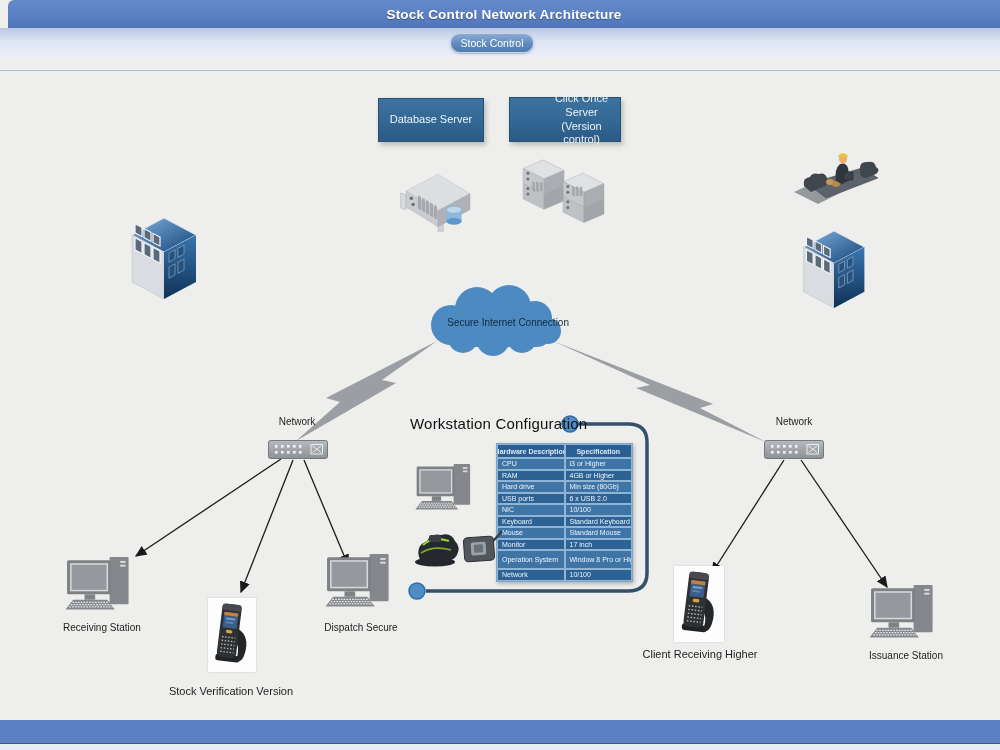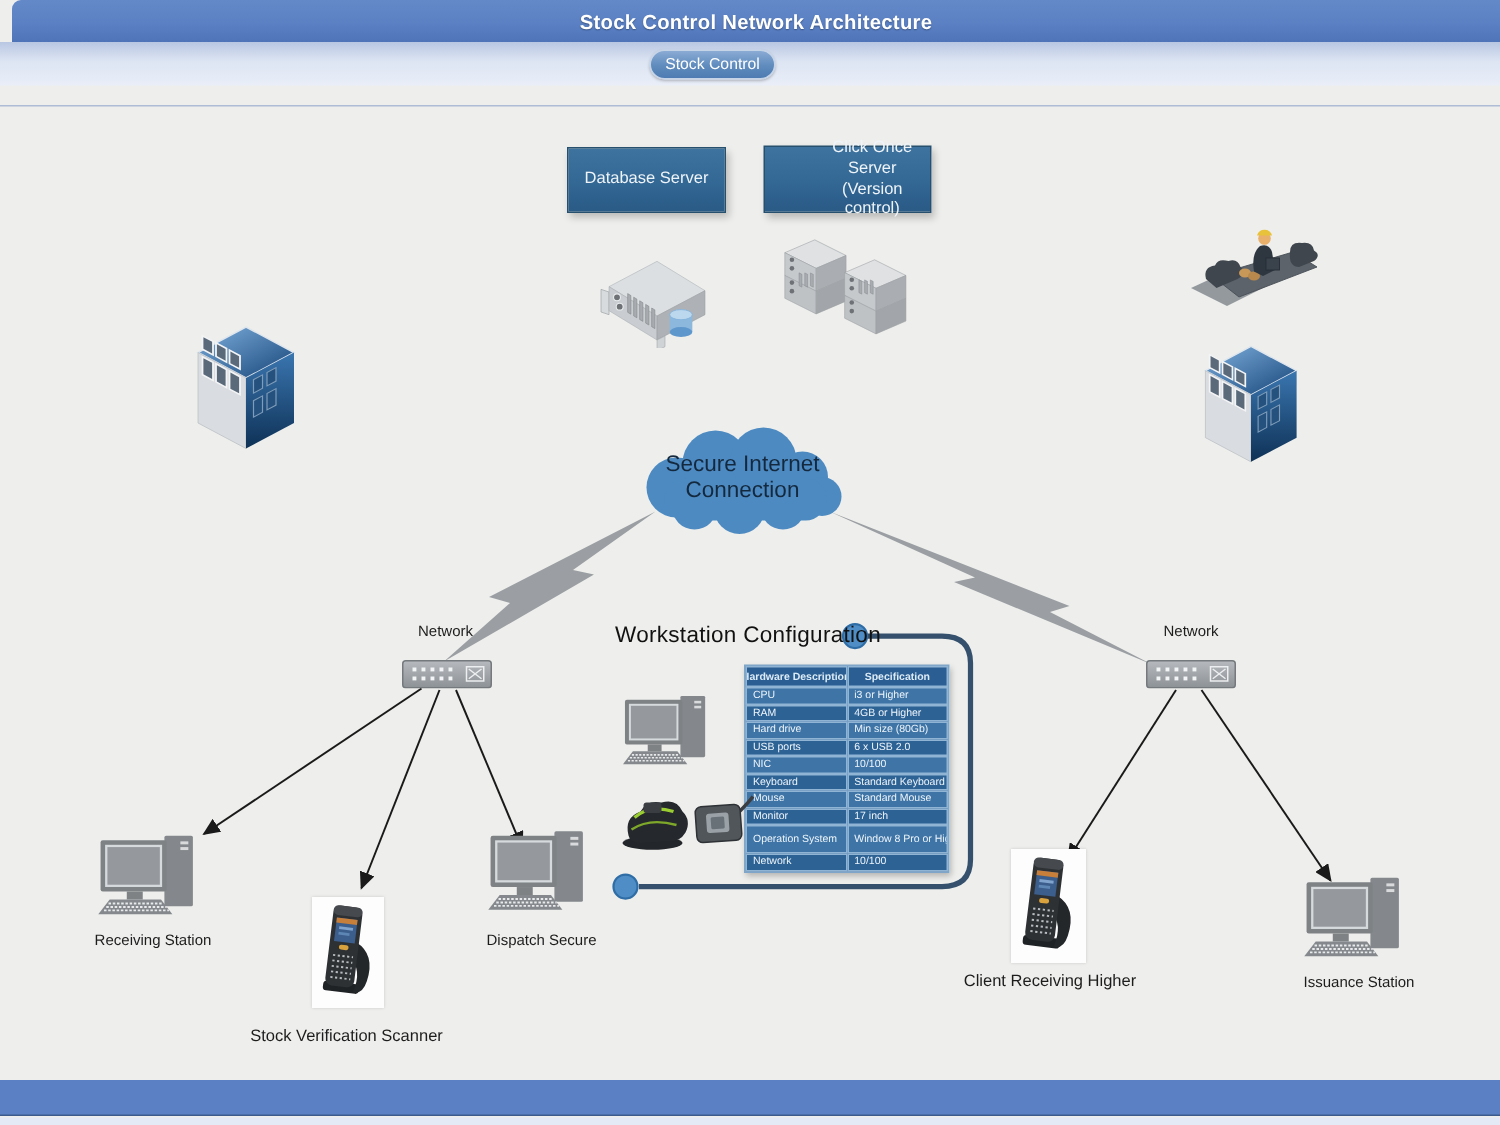--- a/index.html
+++ b/index.html
@@ -9,21 +9,21 @@
 
   
   .top-bar{position:absolute;left:8px;right:0;top:0;height:28px;
            background:linear-gradient(180deg,#6389c8 0%,#5b81c4 55%,#4f74b8 100%);
            border-top-left-radius:6px;display:flex;align-items:center;justify-content:center;}
   .top-title{color:#ffffff;font-weight:bold;font-size:13.5px;letter-spacing:.2px;
              text-shadow:0 1px 1px rgba(0,0,0,.35);}
   .band{position:absolute;left:0;right:0;top:28px;height:29px;
         background:linear-gradient(180deg,#b9c7e2 0%,#dde5f3 45%,#e9eef8 100%);}
   .band-line{position:absolute;left:0;right:0;top:42px;height:1px;background:#aebcd6;}
-  .tab-pill{position:absolute;left:433px;top:33px;width:84px;height:20px;border-radius:10px;
+  .tab-pill{position:absolute;left:450px;top:33px;width:84px;height:20px;border-radius:10px;
             background:linear-gradient(180deg,#8aabd4 0%,#5f8bbd 55%,#4e7cb2 100%);
             border:1px solid #c6d4e8;display:flex;align-items:center;justify-content:center;
             color:#ffffff;font-size:10.5px;box-shadow:0 1px 2px rgba(0,0,0,.25);cursor:pointer;}
 
   
   .bottom-bar{position:absolute;left:0;right:0;top:720px;height:24px;background:#5b81c4;
               border-bottom:1px solid #3c5a8c;}
   .bottom-strip{position:absolute;left:0;right:0;top:745px;height:5px;background:#e4ebf7;}
   .node-box{position:absolute;display:flex;align-items:center;justify-content:center;text-align:center;
             background:linear-gradient(180deg,#3e739f 0%,#336794 55%,#2a5a86 100%);
@@ -31,21 +31,21 @@
             box-shadow:2px 3px 5px rgba(0,0,0,.22);padding:2px 6px;}
   .lbl{position:absolute;text-align:center;color:#1d1d1d;}
   .lbl-10{font-size:10px;}
   .lbl-11{font-size:11px;}
   .cfg-title{position:absolute;left:410px;top:415px;font-size:15px;color:#111;letter-spacing:.2px;}
   .icon{position:absolute;}
   .icon svg{width:100%;height:100%;display:block;}
   .scan-card{background:#fdfdfd;box-shadow:0 0 2px rgba(0,0,0,.15);}
 
   .cloud-wrap{position:absolute;left:421px;top:281px;width:148px;height:78px;}
-  .cloud-text{position:absolute;left:0;right:0;top:20px;text-align:center;font-size:15px;color:#14293e;}
+  .cloud-text{position:absolute;left:0;right:0;top:36px;text-align:right;font-size:10px;color:#14293e;}
 
   
   .connectors{position:absolute;inset:0;width:1000px;height:750px;z-index:1;pointer-events:none;}
   .nodes{position:absolute;inset:0;z-index:2;}
 
   
   .cfg-table{position:absolute;left:496px;top:443px;width:137px;display:flex;flex-direction:column;
              border:1px solid #7fa6c8;font-size:7px;color:#eef5fb;box-shadow:1px 2px 4px rgba(0,0,0,.25);}
   .tr{display:flex;flex:0 0 auto;}
   .th-row{background:#2b5e92;height:14px;font-weight:bold;color:#dcebf7;}
@@ -411,21 +411,21 @@
       <g stroke="#b9bdc1" stroke-width="1.4" stroke-dasharray="1.6 1.8">
         <path d="M14.5 43 H29" fill="none"></path>
         <path d="M14.5 47 H29" fill="none"></path>
         <path d="M14.5 51 H29" fill="none"></path>
         <path d="M14.5 55 H29" fill="none"></path>
         <path d="M14.5 59 H29" fill="none"></path>
       </g>
     </g>
   </svg>
 </div>
-    <div class="lbl lbl-11" style="left:151px;top:685px;width:160px;">Stock Verification Scanner</div>
+    <div class="lbl lbl-11" style="left:151px;top:685px;width:160px;">Stock Verification Version</div>
 
     <div class="icon" style="left:324px;top:551px;width:76px;height:64px;">
   <svg viewBox="0 0 100 84">
     <rect x="60" y="4" width="25" height="62" rx="1.5" fill="#84888c"></rect>
     <rect x="74" y="9" width="7" height="2.6" fill="#d8dadc"></rect>
     <rect x="74" y="14" width="7" height="2.6" fill="#d8dadc"></rect>
     <rect x="4" y="8" width="58" height="45" rx="2" fill="#7e8285"></rect>
     <rect x="9" y="13" width="48" height="35" fill="#95999e" stroke="#d6dadd" stroke-width="2"></rect>
     <rect x="27" y="53" width="14" height="7" fill="#7e8285"></rect>
     <polygon points="12,60 57,60 67,73 2,73" fill="#85898d"></polygon>

